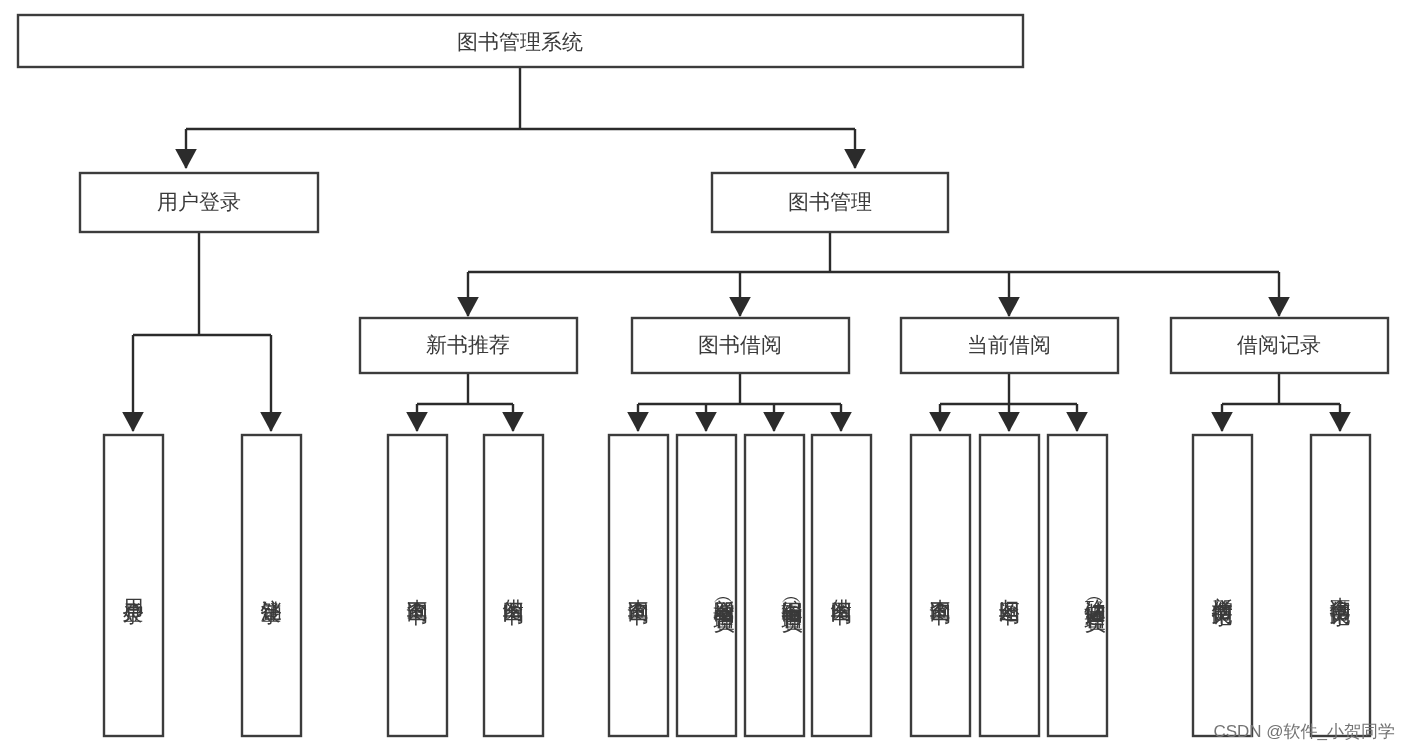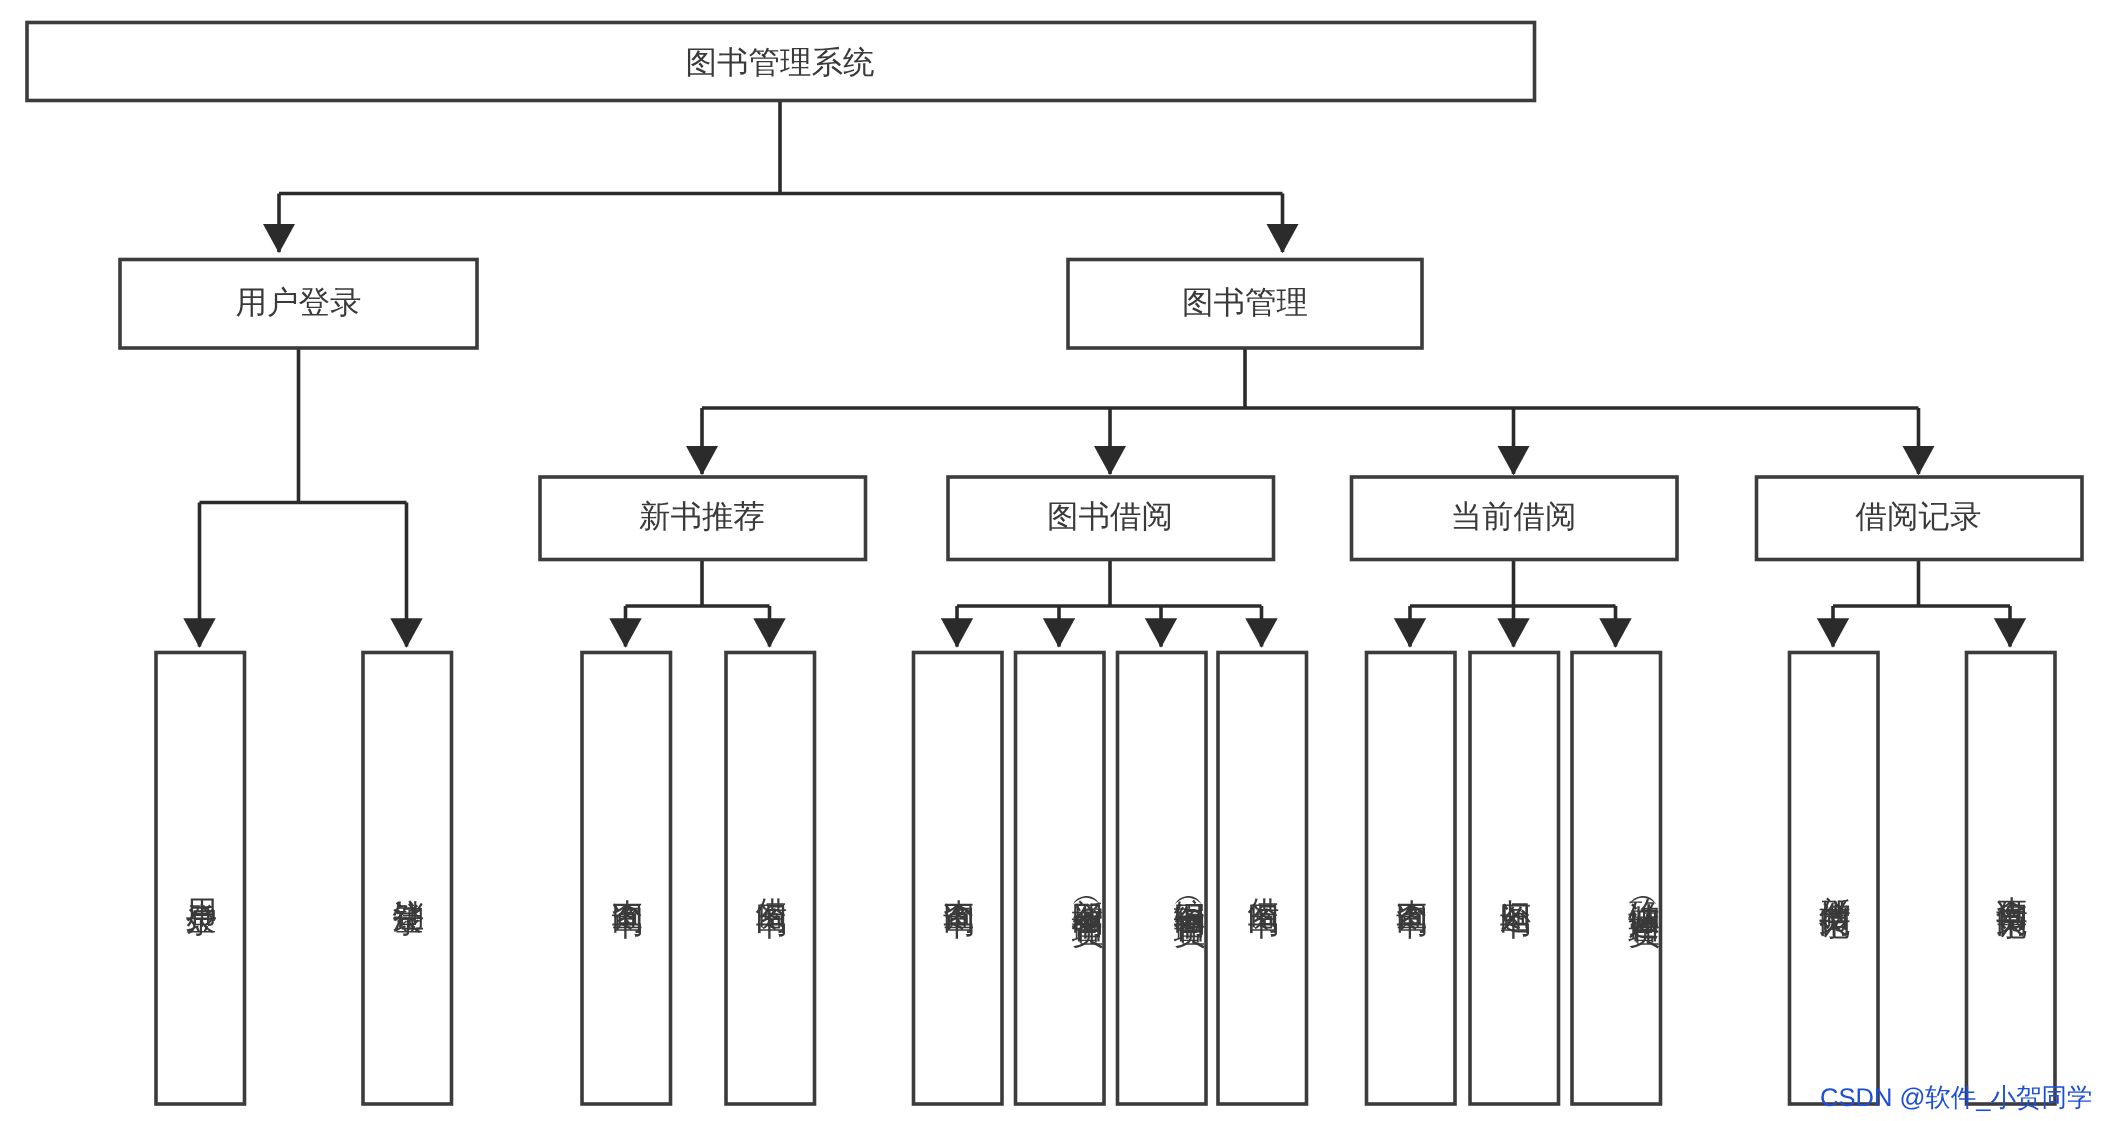--- a/index.html
+++ b/index.html
@@ -64,21 +64,21 @@
     white-space: nowrap;
     pointer-events: none;
     user-select: none;
   }
   .watermark {
     position: absolute;
     right: 10px;
     bottom: 4px;
     font-family: "Liberation Sans", "DejaVu Sans", sans-serif;
     font-size: 17px;
-    color: #1d4ed8;
+    color: #737373;
     white-space: nowrap;
     user-select: none;
   }
 </style>
 </head>
 <body>
 
 <div id="diagram-root">
 
   <svg class="diagram" viewBox="0 0 1405 747">

